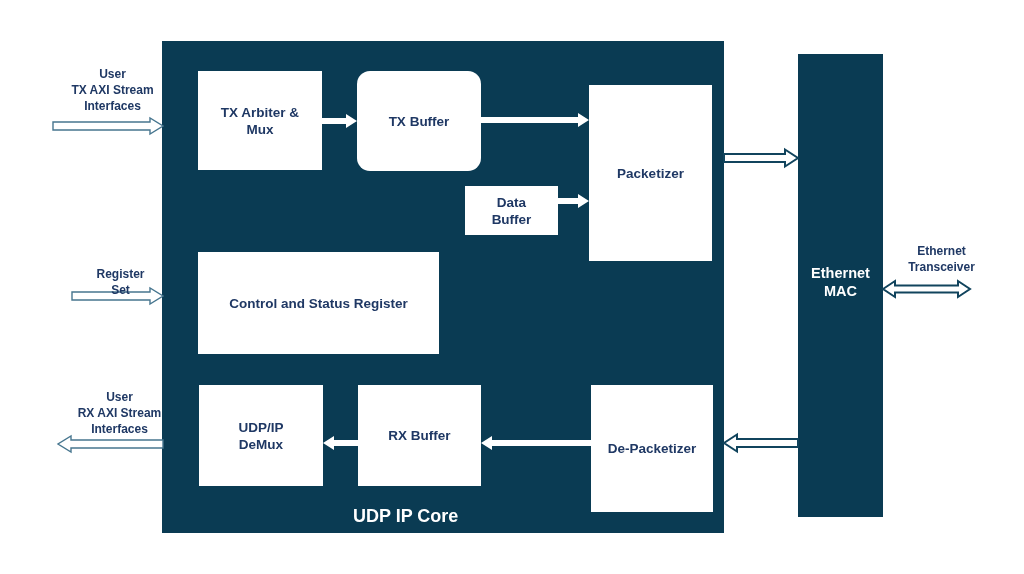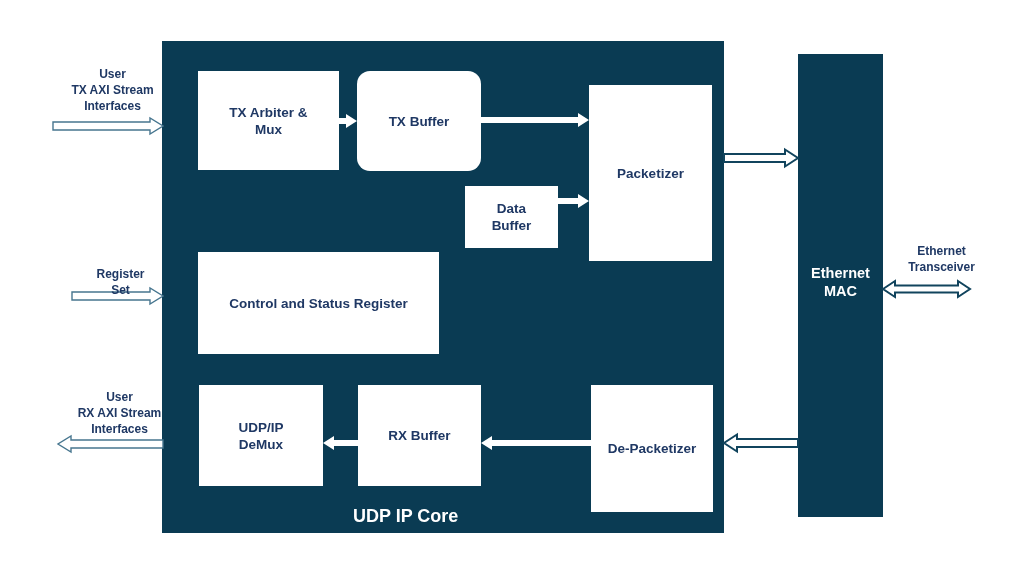--- a/index.html
+++ b/index.html
@@ -20,24 +20,24 @@
     display: flex;
     flex-direction: column;
     align-items: center;
     justify-content: center;
     color: #1f3864;
     font-weight: bold;
     font-size: 13.5px;
     line-height: 17px;
     text-align: center;
   }
-  .blk-tx-arbiter   { left: 198px; top: 71px;  width: 141px; height: 99px;  }
+  .blk-tx-arbiter   { left: 198px; top: 71px;  width: 124px; height: 99px;  }
   .blk-tx-buffer    { left: 357px; top: 71px;  width: 124px; height: 100px; border-radius: 13px; }
   .blk-packetizer   { left: 589px; top: 85px;  width: 123px; height: 176px; }
-  .blk-data-handler { left: 465px; top: 186px; width: 93px;  height: 62px;  }
+  .blk-data-handler { left: 465px; top: 186px; width: 93px;  height: 49px;  }
   .blk-csr          { left: 198px; top: 252px; width: 241px; height: 102px; }
   .blk-demux        { left: 199px; top: 385px; width: 124px; height: 101px; }
   .blk-rx-buffer    { left: 358px; top: 385px; width: 123px; height: 101px; }
   .blk-depacketizer { left: 591px; top: 385px; width: 122px; height: 127px; }
   .ext-label {
     position: absolute;
     color: #1f3864;
     font-weight: bold;
     font-size: 12px;
     line-height: 16px;

